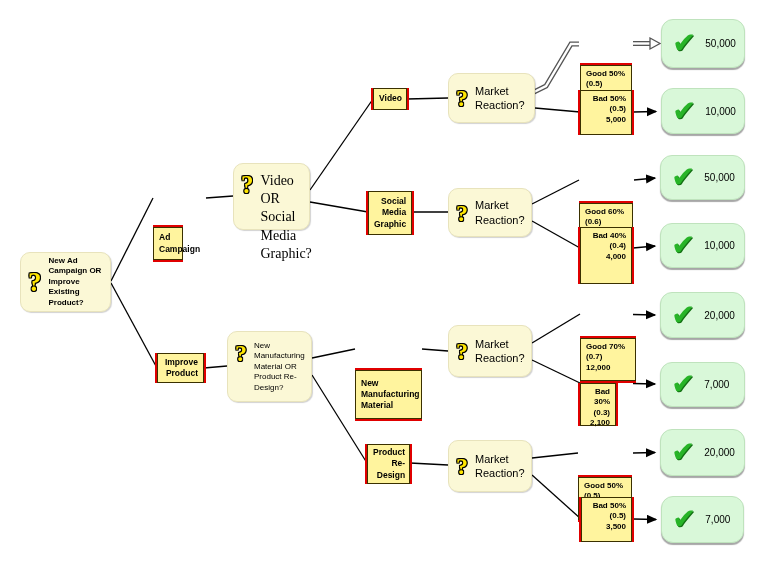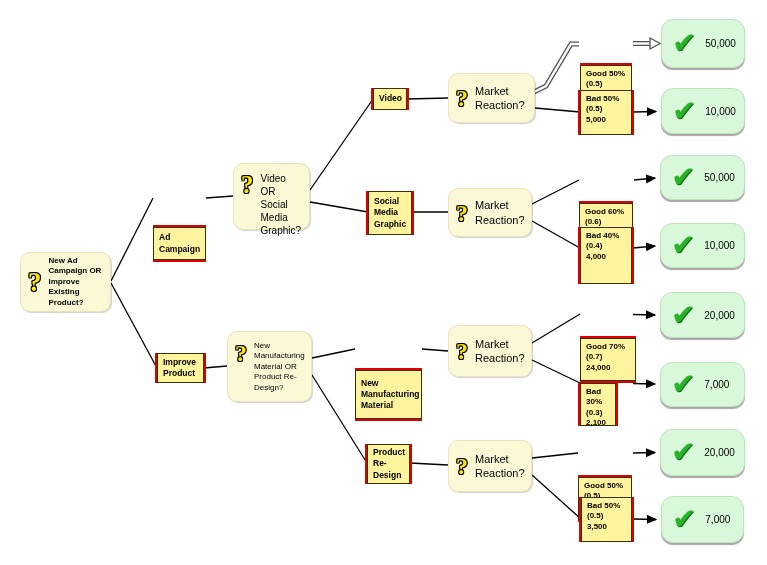--- a/index.html
+++ b/index.html
@@ -16,33 +16,33 @@
          line-height:1;flex:0 0 auto;
          text-shadow:-1px 0 #000,1px 0 #000,0 -1px #000,0 1px #000,
                      -1px -1px #000,1px 1px #000,-1px 1px #000,1px -1px #000;}
 
   
   .note{position:absolute;z-index:2;background:#FFF49E;border:1px solid #3A3000;
         padding:3px 5px;font-size:8px;font-weight:bold;line-height:1.3;color:#000;
         box-sizing:border-box;}
   .note .l{display:block;}
   .acc-h{box-shadow:0 -2px 0 #E00000,0 2px 0 #E00000;margin-top:45px;}
-  .acc-v{box-shadow:-2px 0 0 #E00000,2px 0 0 #E00000;}
+  .acc-v{box-shadow:-2px 0 0 #E00000,2px 0 0 #E00000;text-align:right;}
   .branch{display:flex;align-items:center;font-size:8.5px;}
 
   
   .leaf{position:absolute;z-index:2;background:#D9F8D9;border:1px solid #BFE3BD;
         border-radius:12px;display:flex;align-items:center;gap:9px;padding:4px 10px;
         box-shadow:0 2px 1px rgba(0,0,0,0.35);box-sizing:border-box;}
   .check{color:#28B428;font-size:29px;font-weight:bold;line-height:1;flex:0 0 auto;
          text-shadow:1px 1px 0 #147014;}
   .payoff{font-size:10px;color:#000;}
 
   .fs8{font-size:8px;font-weight:bold;}
-  .fs9{font-size:10px;}
+  .fs9{font-size:14px;font-family:Liberation Serif, serif;}
   .fs8n{font-size:8px;}
   .fs11{font-size:11px;}
 </style>
 </head>
 <body>
 
 <div class="canvas">
 
   <svg class="wires">
     <defs>
@@ -90,21 +90,21 @@
       <line x1="633" y1="43.5" x2="651" y2="43.5" stroke="#fff" stroke-width="2.4"></line>
       <polygon points="650,38 660,43.5 650,49" fill="#fff" stroke="#555" stroke-width="1.3"></polygon>
     </g>
   </svg>
 
   <div class="bubble" style="left:20px;top:252px;width:91px;height:60px;">
     <span class="qmark" style="font-size:27px;">?</span>
     <span class="txt fs8">New Ad Campaign OR Improve Existing Product?</span>
   </div>
 
-  <div class="note branch acc-h" style="left:153px;top:182px;width:53px;height:33px;">
+  <div class="note branch acc-h" style="left:153px;top:182px;width:30px;height:33px;">
     <span>Ad Campaign</span>
   </div>
 
   <div class="bubble" style="left:233px;top:163px;width:77px;height:67px;align-items:flex-start;padding-top:8px;">
     <span class="qmark" style="font-size:25px;">?</span>
     <span class="txt fs9">Video OR Social Media Graphic?</span>
   </div>
 
   <div class="note branch acc-v" style="left:373px;top:88px;width:34px;height:22px;">
     <span>Video</span>
@@ -164,21 +164,21 @@
     <span class="l">30,000</span>
   </div>
   <div class="note acc-v" style="left:580px;top:227px;width:52px;height:57px;">
     <span class="l">Bad 40%</span>
     <span class="l">(0.4)</span>
     <span class="l">4,000</span>
   </div>
   <div class="note acc-h" style="left:580px;top:293px;width:56px;height:43px;">
     <span class="l">Good 70%</span>
     <span class="l">(0.7)</span>
-    <span class="l">24,000</span>
+    <span class="l">12,000</span>
   </div>
   <div class="note acc-v" style="left:580px;top:383px;width:36px;height:43px;">
     <span class="l">Bad 30%</span>
     <span class="l">(0.3)</span>
     <span class="l">2,100</span>
   </div>
   <div class="note acc-h" style="left:578px;top:432px;width:54px;height:43px;">
     <span class="l">Good 50%</span>
     <span class="l">(0.5)</span>
     <span class="l">10,000</span>

